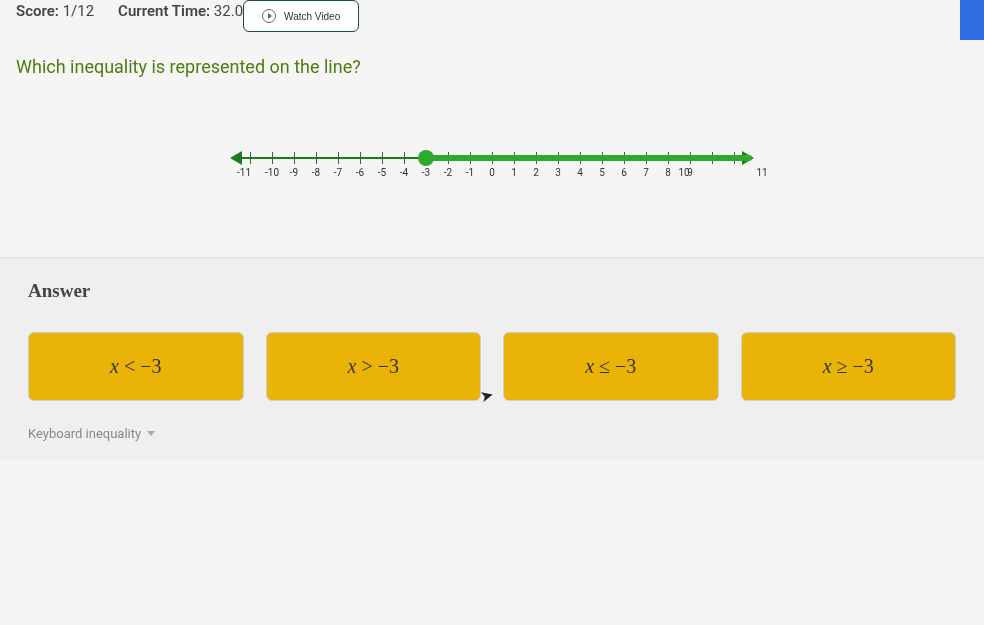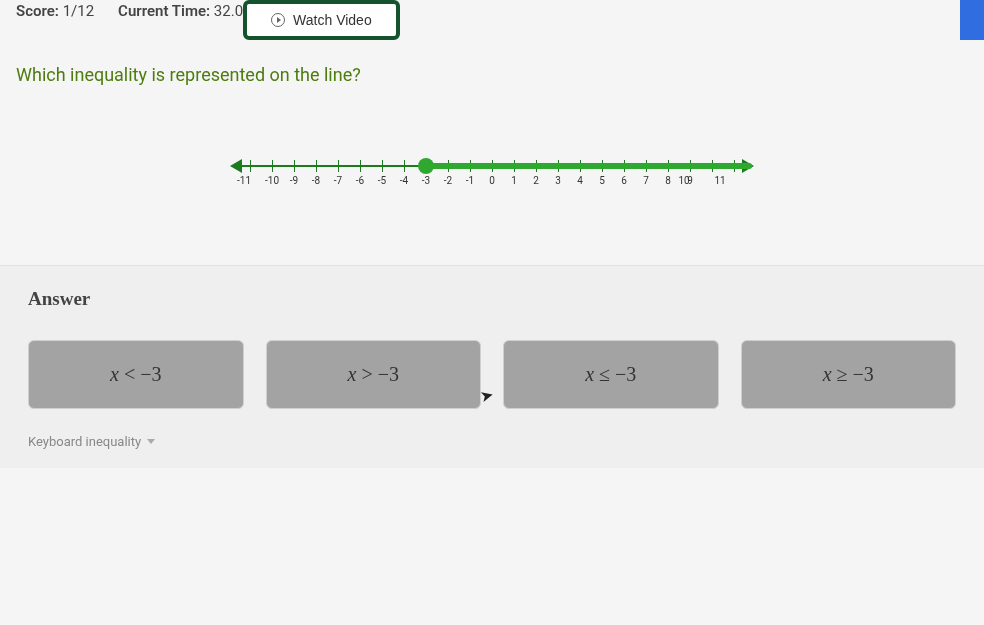--- a/index.html
+++ b/index.html
@@ -21,24 +21,24 @@
     .score-time {
       display: flex;
       gap: 24px;
       font-size: 15px;
       color: #444;
       padding-top: 2px;
     }
     .score-time .label { font-weight: 600; }
     .watch-video-btn {
       background: #fff;
-      border: 4px solid #14532d;
+      border: 1px solid #14532d;
       border-radius: 6px;
-      padding: 8px 24px;
-      font-size: 14px;
+      padding: 8px 18px;
+      font-size: 10px;
       color: #333;
       display: flex;
       align-items: center;
       gap: 8px;
       cursor: pointer;
     }
     .watch-video-btn .play-icon {
       width: 14px; height: 14px;
       border: 1.5px solid #666;
       border-radius: 50%;
@@ -140,21 +140,21 @@
       color: #444;
       margin-bottom: 30px;
     }
     .choices {
       display: flex;
       gap: 22px;
       margin-bottom: 22px;
     }
     .choice {
       flex: 1;
-      background: #a3a3a3;
+      background: #eab308;
       border: 1px solid #cfcfcf;
       border-radius: 6px;
       padding: 22px 8px;
       text-align: center;
       font-family: "Times New Roman", serif;
       font-style: italic;
       font-size: 20px;
       color: #333;
       cursor: pointer;
     }
@@ -250,21 +250,21 @@
       <div class="tick-label" style="left: 392px;">6</div>
       <div class="tick" style="left: 414px;"></div>
       <div class="tick-label" style="left: 414px;">7</div>
       <div class="tick" style="left: 436px;"></div>
       <div class="tick-label" style="left: 436px;">8</div>
       <div class="tick" style="left: 458px;"></div>
       <div class="tick-label" style="left: 458px;">9</div>
       <div class="tick" style="left: 480px;"></div>
       <div class="tick-label" style="left: 452px;">10</div>
       <div class="tick" style="left: 502px;"></div>
-      <div class="tick-label" style="left: 488px;">11</div>
+      <div class="tick-label" style="left: 530px;">11</div>
       <div class="ray-highlight" style="left: 194px; right: 0px;"></div>
       <div class="dot" style="left: 194px;"></div>
     </div>
 </div>
 
 <div class="answer-section">
   <div class="answer-title">Answer</div>
   <div class="choices">
     <button class="choice">
       <span>x</span>

